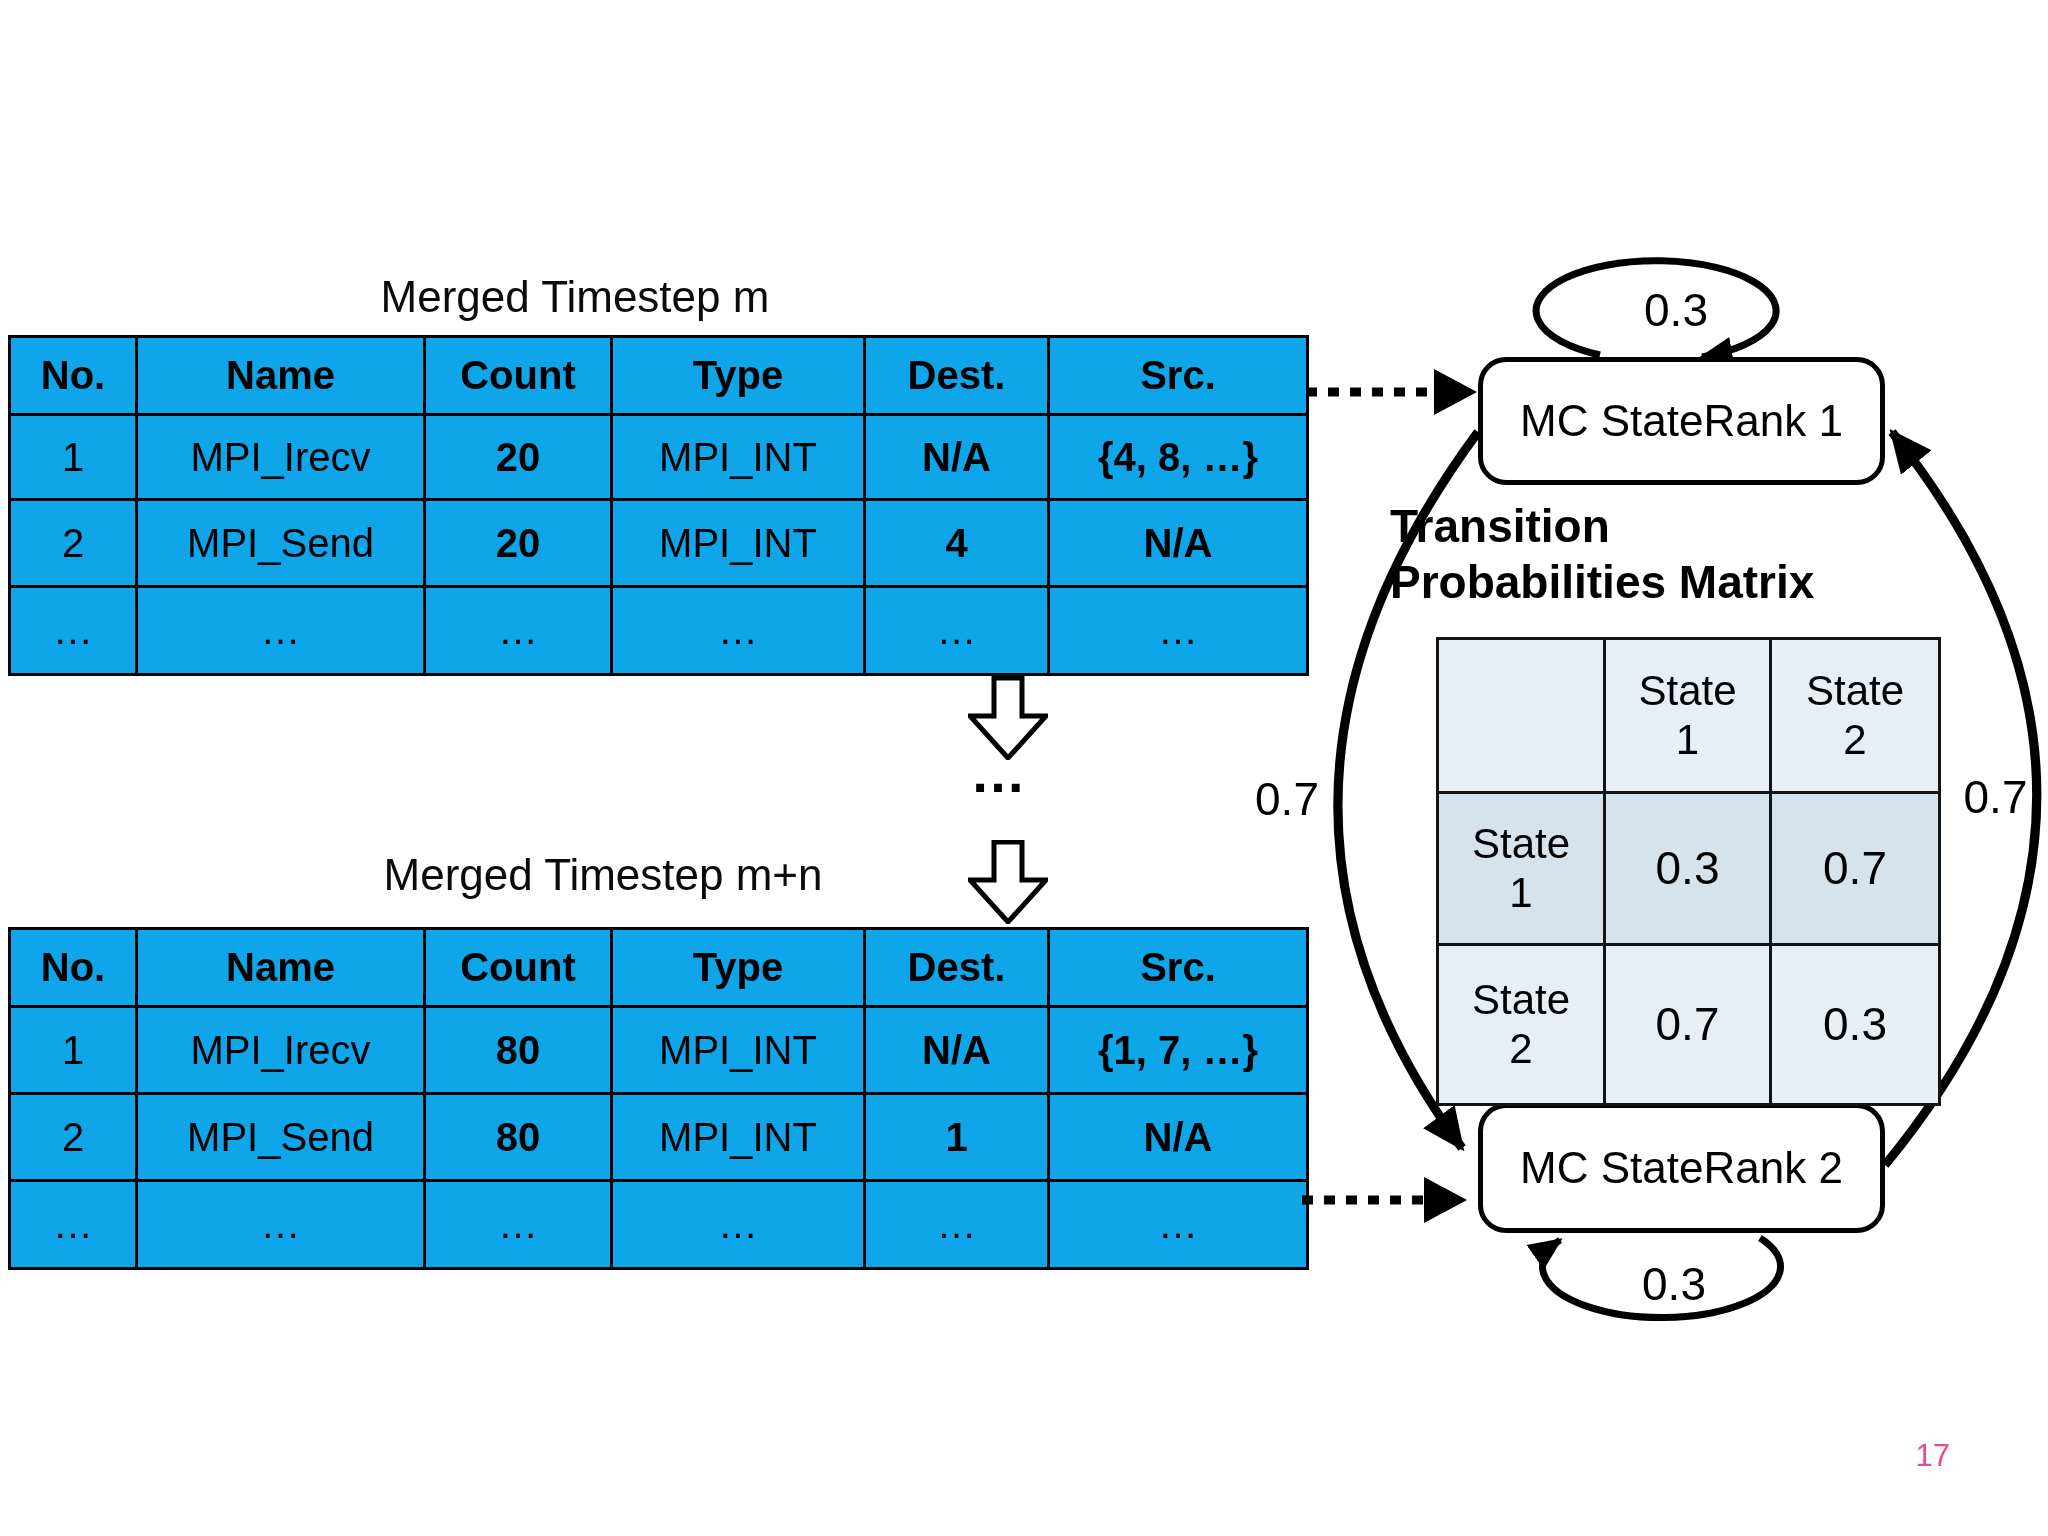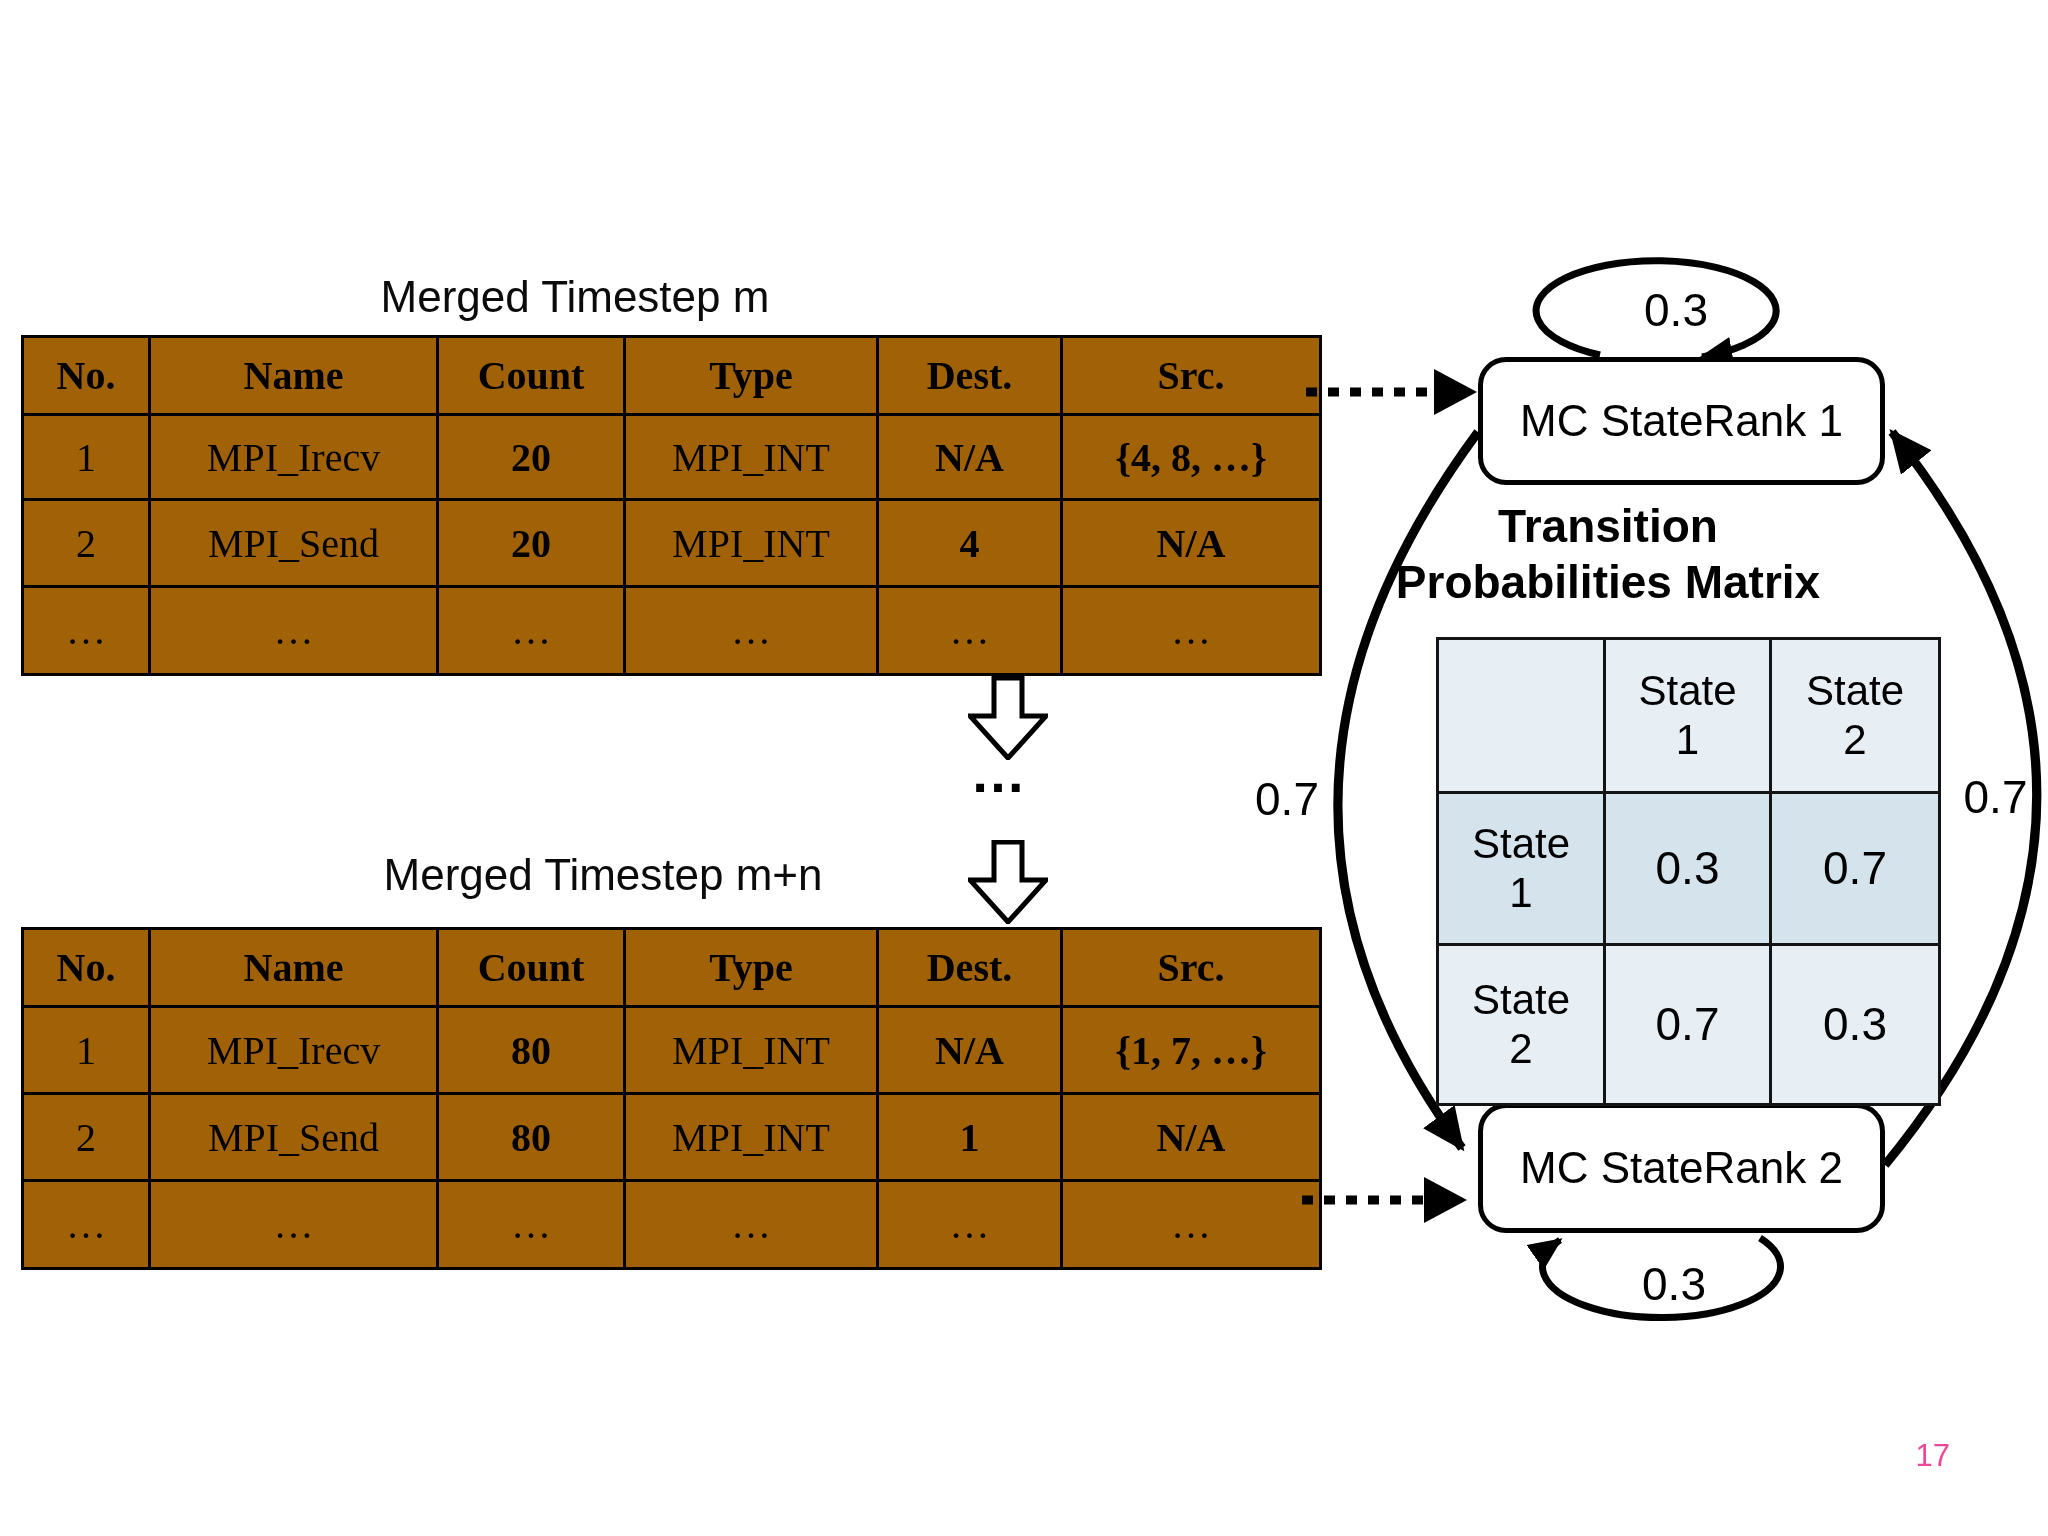--- a/index.html
+++ b/index.html
@@ -10,21 +10,21 @@
   
   #title{
     position:absolute; left:120px; top:30px; width:1400px;
     font-size:76px; color:#bf4e49; text-align:center; white-space:nowrap;
   }
   
   .tbl-caption{position:absolute; font-size:44px; text-align:center; color:#0b0b0b;}
   #cap1{left:0; top:272px; width:1150px;}
   #cap2{left:8px; top:850px; width:1190px;}
   
-  table.mpi{border-collapse:collapse; table-layout:fixed; position:absolute; left:21px; background:#a16207;font-family:Liberation Serif, serif;}
+  table.mpi{border-collapse:collapse; table-layout:fixed; position:absolute; left:8px; background:#0ea5e9;}
   #table1{top:335px;} #table2{top:927px;}
   table.mpi td, table.mpi th{
     border:3px solid #000; text-align:center; vertical-align:middle;
     font-size:40px; padding:0; overflow:hidden;
   }
   table.mpi th{font-weight:bold;}
   table.mpi td{font-weight:normal;}
   table.mpi td.b{font-weight:bold;}
   col.c0{width:127px;} col.c1{width:288px;} col.c2{width:187px;}
   col.c3{width:253px;} col.c4{width:184px;} col.c5{width:259px;}
@@ -39,22 +39,22 @@
   #mc-svg{position:absolute; left:0; top:0; width:2048px; height:1536px;}
   .state-box{
     position:absolute; box-sizing:border-box; width:407px;
     border:5px solid #000; border-radius:28px; background:#fff;
     display:flex; flex-direction:row; align-items:center; justify-content:center;
     font-size:44px; line-height:1.16; text-align:center;
   }
   #state1{left:1478px; top:357px; height:128px;}
   #state2{left:1478px; top:1103px; height:130px;}
   #matrix-title{
-    position:absolute; left:1308px; top:498px; width:600px;
-    font-size:46px; font-weight:bold; line-height:1.22; text-align:center;
+    position:absolute; left:1390px; top:498px; width:600px;
+    font-size:46px; font-weight:bold; line-height:1.22; 
   }
   #matrix{border-collapse:collapse; table-layout:fixed; position:absolute; left:1436px; top:637px;}
   #matrix td{
     border:3px solid #141414; text-align:center; vertical-align:middle;
     font-size:42px; line-height:1.15; padding:0;
   }
   #matrix td.val{font-size:46px;}
   #matrix tr.mh{height:154px;} #matrix tr.m1{height:152px;} #matrix tr.m2{height:160px;}
   col.m0{width:167px;} col.m1{width:166px;} col.m2{width:169px;}
   #matrix tr.mh td{background:#e7eef4;}

